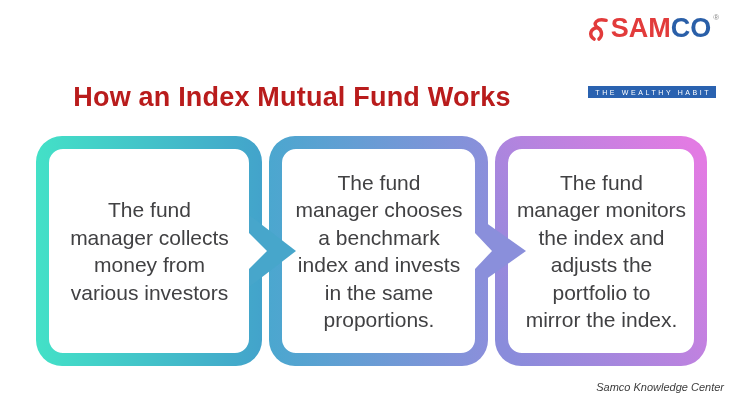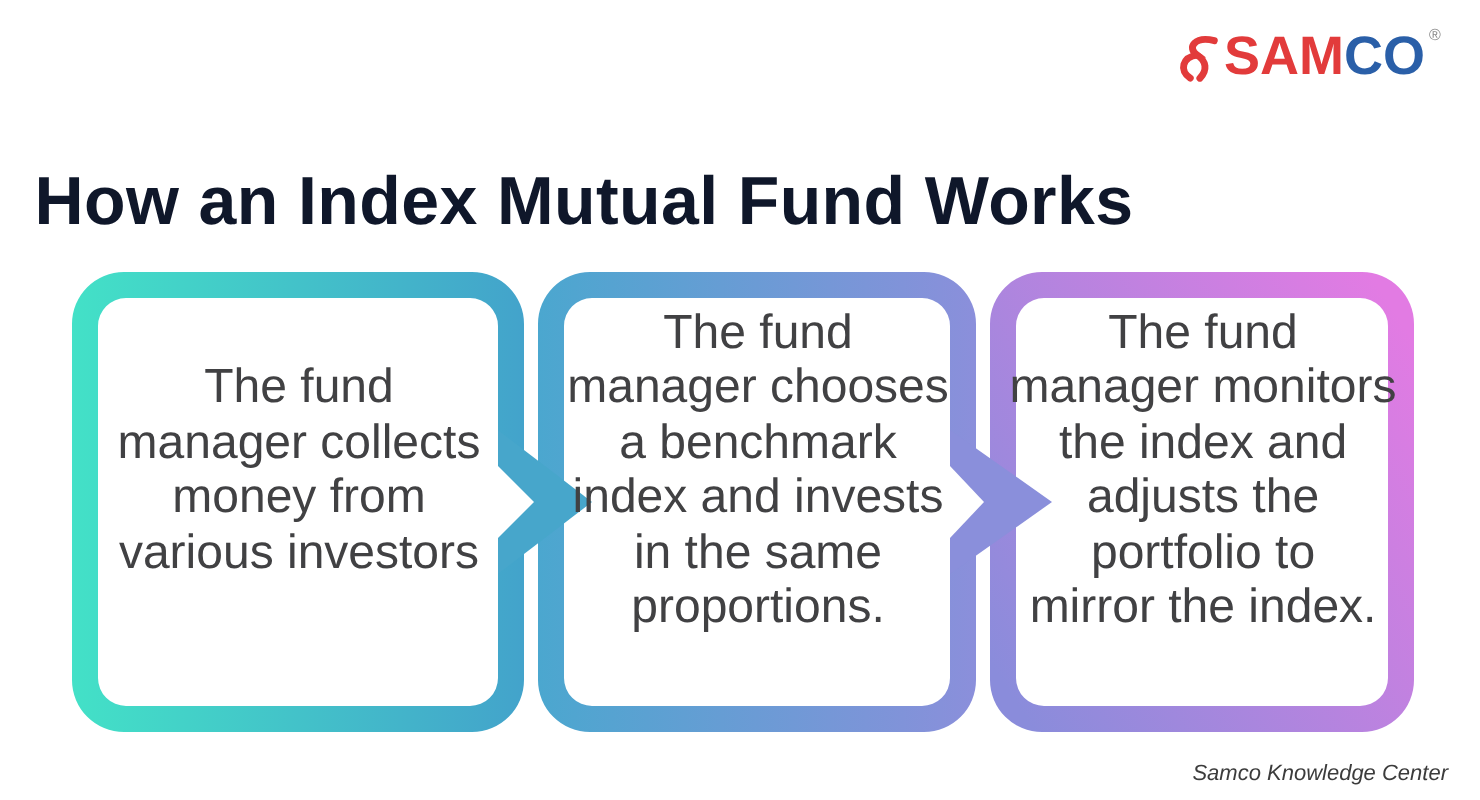--- a/index.html
+++ b/index.html
@@ -3,36 +3,36 @@
 <meta charset="utf-8">
 <style>
   html,body{margin:0;padding:0;}
   body{
     width:740px;height:400px;position:relative;overflow:hidden;
     background:#ffffff;
     font-family:"Liberation Sans","DejaVu Sans",sans-serif;
   }
   .title{
     position:absolute;left:0;top:82px;width:584px;
-    text-align:center;font-size:34px;font-weight:700;color:#0f172a;
+    text-align:center;font-size:27px;font-weight:700;color:#b91c1c;
     letter-spacing:.2px;
   }
   .diagram-svg{position:absolute;left:0;top:0;}
   .step-text{
-    position:absolute;top:133px;height:204px;
+    position:absolute;top:149px;height:204px;
     display:flex;align-items:center;justify-content:center;
     text-align:center;white-space:pre;
-    font-size:24px;line-height:27.5px;color:#414143;
+    font-size:21px;line-height:27.5px;color:#414143;
   }
   .step-text.s1{left:50px;width:199px;}
   .step-text.s2{left:283px;width:192px;}
   .step-text.s3{left:509px;width:185px;}
   .logo{
     position:absolute;top:15px;right:22px;width:132px;
-    display:flex;flex-direction:row;align-items:center;gap:40px;
+    display:flex;flex-direction:column;align-items:center;gap:40px;
   }
   .logo-row{display:flex;align-items:center;justify-content:center;}
   .logo-row svg{margin-right:1px;}
   .brand{font-size:27px;font-weight:800;letter-spacing:0;line-height:1;}
   .brand .sam{color:#e23b3b;}
   .brand .co{color:#2a5fa8;}
   .regmark{font-size:8px;color:#8a8a8a;align-self:flex-start;margin-top:-2px;margin-left:2px;}
   .tagline{
     margin-top:4px;width:128px;height:12px;background:#2a62b0;
     color:#ffffff;font-size:7px;letter-spacing:2.6px;

